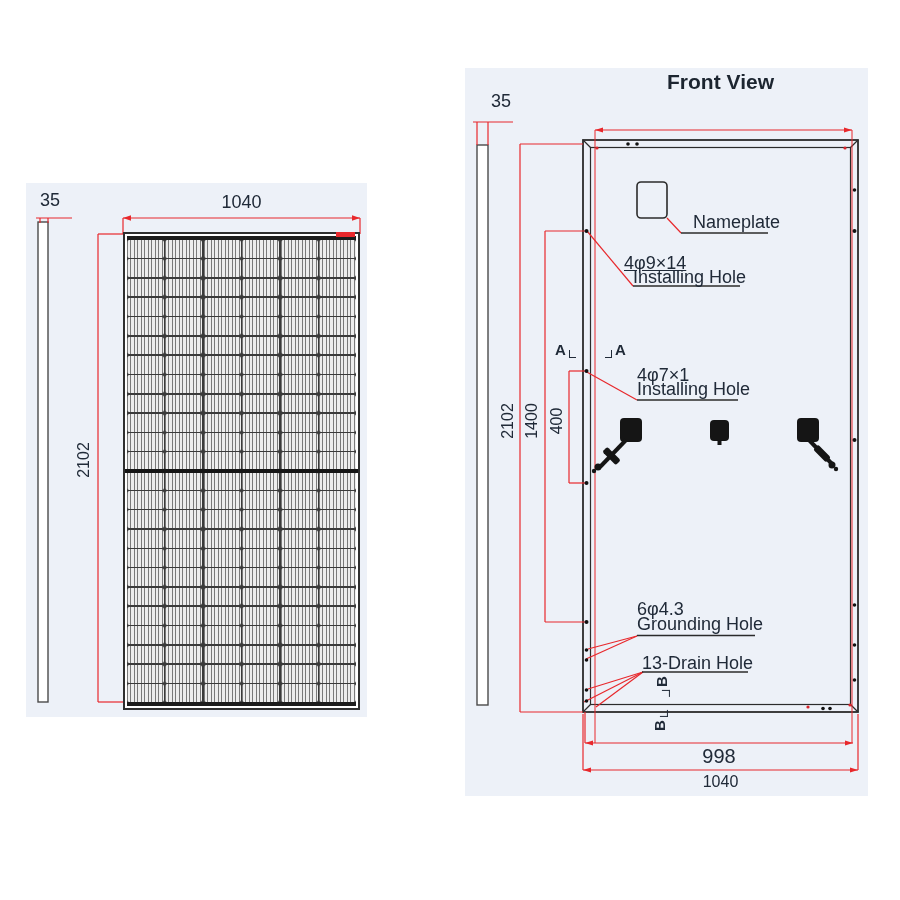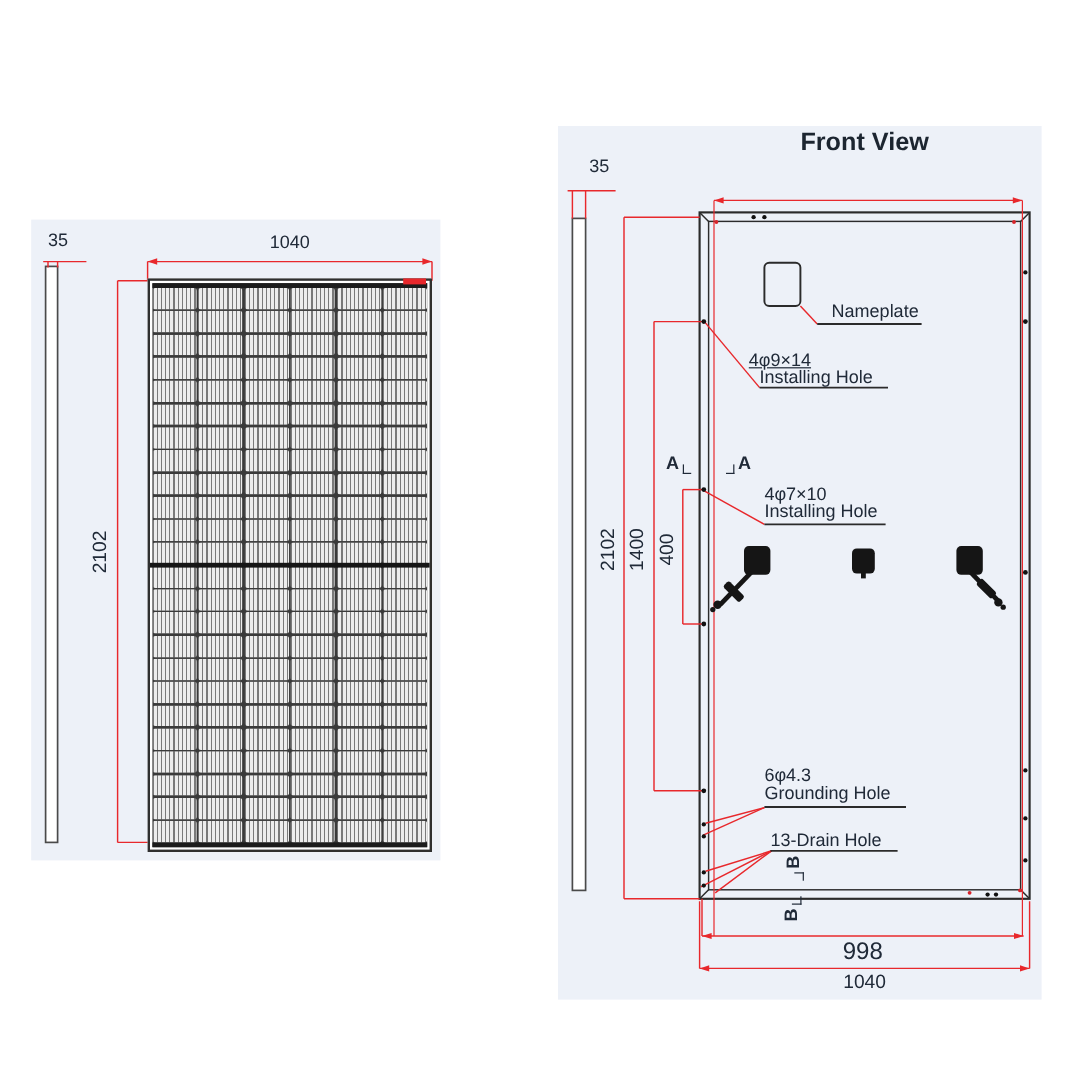--- a/index.html
+++ b/index.html
@@ -2,23 +2,23 @@
 <html><head>
 <meta charset="utf-8">
 <style>
   :root{
     --card:#edf1f8; --red:#e8282c; --dark:#2b2b2b; --text:#202a38;
   }
   html,body{margin:0;padding:0;}
   body{width:900px;height:900px;background:#ffffff;font-family:"Liberation Sans",sans-serif;color:var(--text);overflow:hidden;position:relative;}
   .card{position:absolute;background:var(--card);}
   #left-card{left:26px;top:183px;width:341px;height:534px;}
-  #right-card{left:465px;top:68px;width:403px;height:728px;margin-top:37px;}
+  #right-card{left:465px;top:68px;width:403px;height:728px;}
   .lsvg{position:absolute;left:0;top:0;}
-  .lbl{position:absolute;font-size:15px;line-height:15px;white-space:nowrap;color:var(--text);}
+  .lbl{position:absolute;font-size:18px;line-height:15px;white-space:nowrap;color:var(--text);}
   .ctr{text-align:center;}
   .vlabel{position:absolute;transform:translate(-50%,-50%) rotate(-90deg);font-size:16px;line-height:16px;white-space:nowrap;color:var(--text);}
   .title{position:absolute;font-size:21px;font-weight:600;color:#1c2530;}
   
   #panel{position:absolute;left:97px;top:49px;width:237px;height:478px;border:2px solid #2f2f2f;background:#fff;padding:2px;box-sizing:border-box;}
   #cellwrap{position:relative;width:100%;height:100%;background:#3a3a3a;border-top:4px solid #1c1c1c;border-bottom:4px solid #1c1c1c;box-sizing:border-box;display:grid;grid-template-columns:repeat(6,1fr);grid-template-rows:repeat(24,1fr);gap:1.5px;}
   .cell{background:#ededed;border-radius:2.5px;background-image:repeating-linear-gradient(90deg,rgba(45,45,45,.6) 0 1px,transparent 1px 3.5px);}
   #mid-sep{position:absolute;left:0;right:0;top:calc(50% - 2px);height:4px;background:#161616;z-index:2;}
   #corner-tag{position:absolute;right:3px;top:-2px;width:19px;height:5px;background:var(--red);z-index:3;}
   
@@ -349,21 +349,21 @@
 
   <div class="smark" style="left:90px;top:273px;">
     <span>A</span>
       <span class="corner-l"></span>
   </div>
   <div class="smark" style="left:140px;top:273px;">
     <span class="corner-r"></span>
       <span>A</span>
   </div>
 
-  <div class="lbl" style="left:172px;top:300px;">4φ7×10</div>
+  <div class="lbl" style="left:172px;top:300px;">4φ7×1</div>
   <div class="lbl" style="left:172px;top:314px;">Installing Hole</div>
 
   <div class="lbl" style="left:172px;top:534px;">6φ4.3</div>
   <div class="lbl" style="left:172px;top:549px;text-align:right;">Grounding Hole</div>
 
   <div class="lbl" style="left:177px;top:588px;">13-Drain Hole</div>
 
   <div class="bmark" style="left:186px;top:610px;">
     <span class="corner-r"></span>
       <span>B</span>

